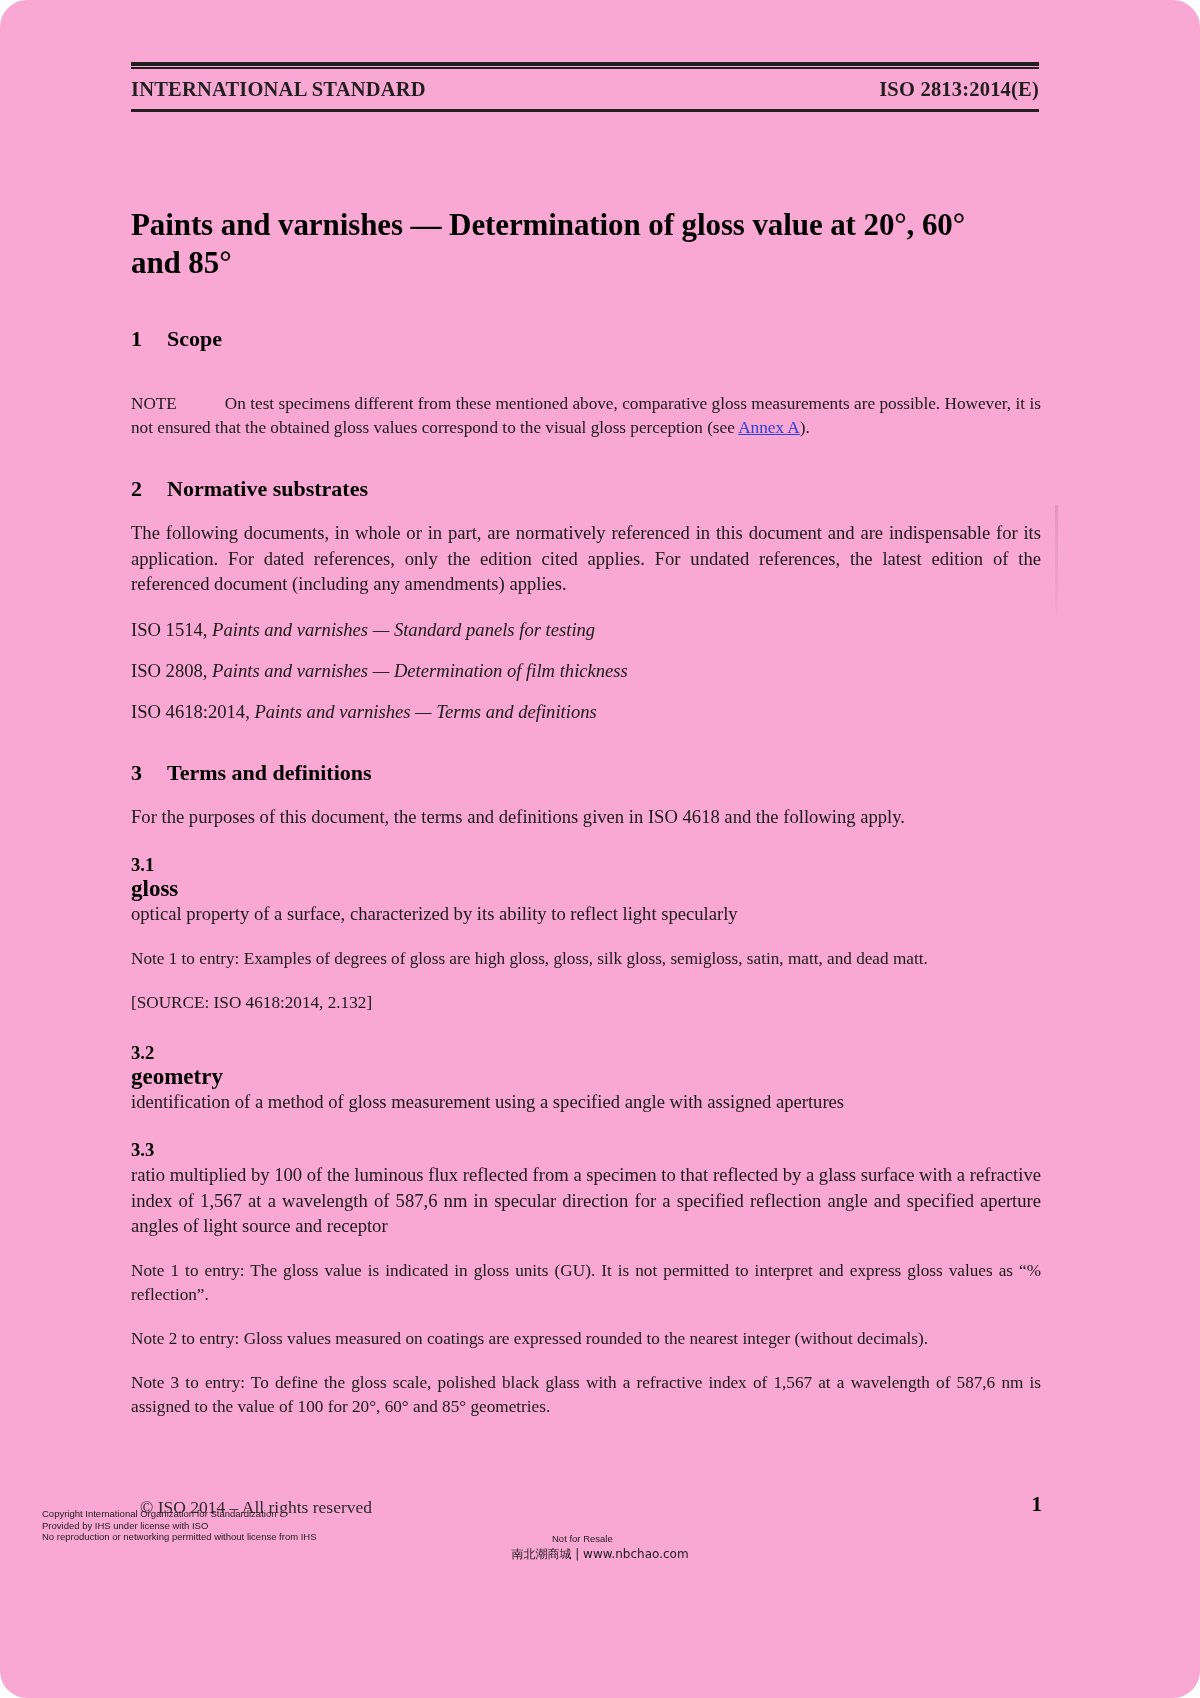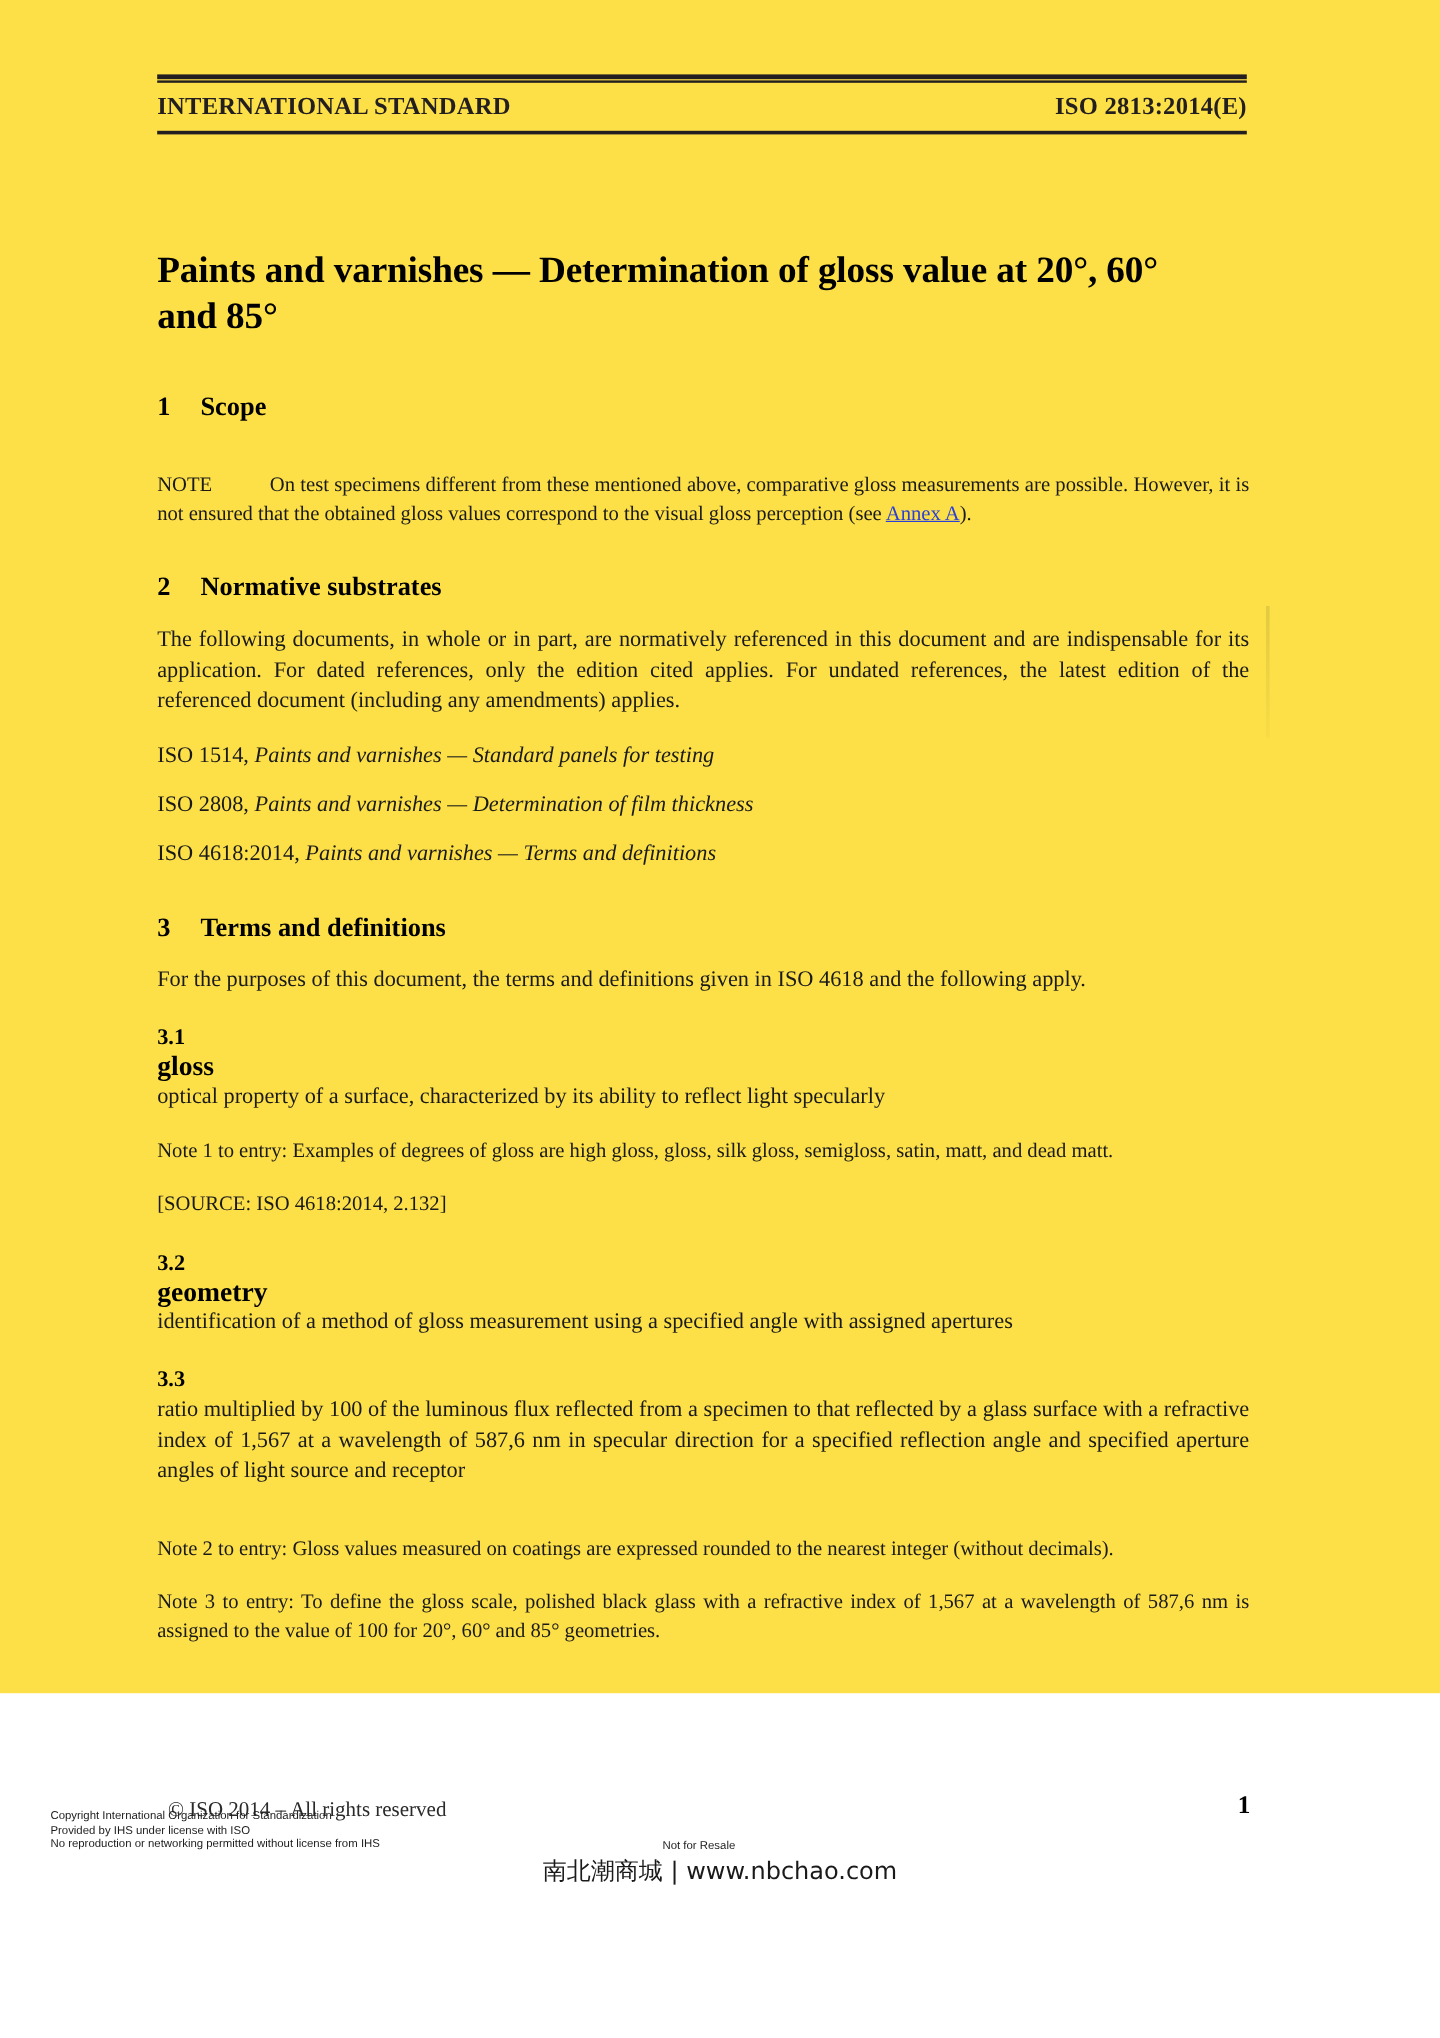--- a/index.html
+++ b/index.html
@@ -13,22 +13,23 @@
     position: relative;
     font-family: "Liberation Serif", "DejaVu Serif", serif;
     color: #1a1a1a;
     overflow: hidden;
   }
 
   .page {
     position: absolute;
     left: 0; top: 0;
     width: 1200px;
-    height: 1411px;
-    background: #fde047;
+    height: 1698px;
+    background: #f9a8d4;
+    border-radius: 27px;
   }
 
   
   .header {
     position: absolute;
     left: 131px;
     top: 62px;
     width: 908px;
   }
   .rule-thick {
@@ -195,21 +196,21 @@
     color: #1c1c1c;
     white-space: nowrap;
   }
   .watermark {
     position: absolute;
     left: 0;
     right: 0;
     top: 1546px;
     text-align: center;
     font-family: "DejaVu Sans", "Liberation Sans", sans-serif;
-    font-size: 20px;
+    font-size: 12px;
     color: #1a1a1a;
   }
 </style>
 </head>
 <body>
 
 <div class="page">
 
   <div class="header">
     <div class="rule-thick"></div>
@@ -301,20 +302,21 @@
 
     <div class="sp-24"></div>
 
     <div>
       <div class="term-num">3.3</div>
       <div class="term-def">ratio multiplied by 100 of the luminous flux reflected from a specimen to that reflected by a glass surface with a refractive index of 1,567 at a wavelength of 587,6 nm in specular direction for a specified reflection angle and specified aperture angles of light source and receptor</div>
     </div>
 
     <div class="sp-20"></div>
 
+    <p class="note">Note 1 to entry: The gloss value is indicated in gloss units (GU). It is not permitted to interpret and express gloss values as “% reflection”.</p>
 
     <div class="sp-20"></div>
 
     <p class="note">Note 2 to entry: Gloss values measured on coatings are expressed rounded to the nearest integer (without decimals).</p>
 
     <div class="sp-20"></div>
 
     <p class="note">Note 3 to entry: To define the gloss scale, polished black glass with a refractive index of 1,567 at a wavelength of 587,6 nm is assigned to the value of 100 for 20°, 60° and 85° geometries.</p>
 
   </div>

